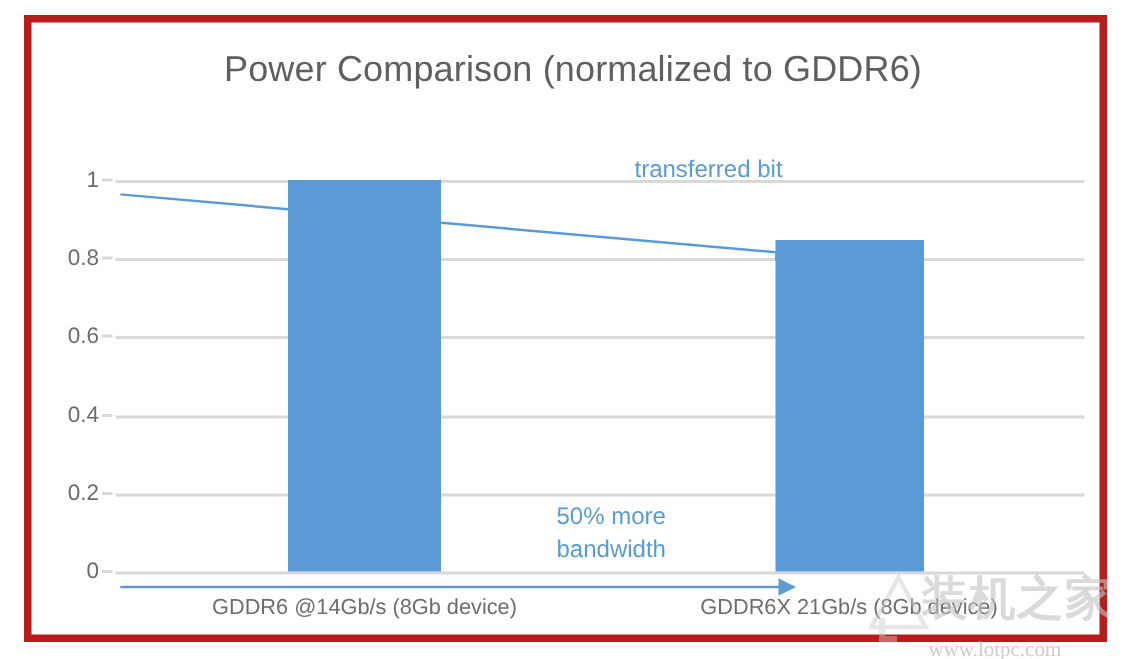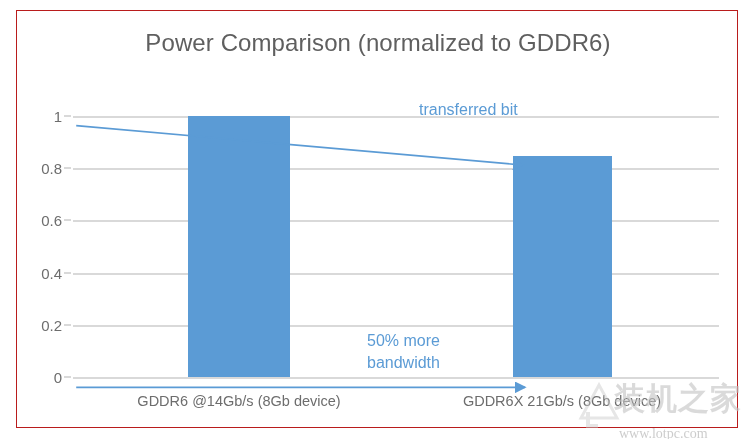--- a/index.html
+++ b/index.html
@@ -13,21 +13,21 @@
     font-family: "Liberation Sans", sans-serif;
     overflow: hidden;
   }
 
   #chart-frame {
     position: absolute;
     left: 16px;
     top: 10px;
     width: 722px;
     height: 418px;
-    border: 1px solid #b91c1c;
+    border: 5px solid #b91c1c;
     background: #ffffff;
     box-sizing: border-box;
   }
 
   #chart-title {
     position: absolute;
     left: 0;
     top: 18px;
     width: 722px;
     text-align: center;

